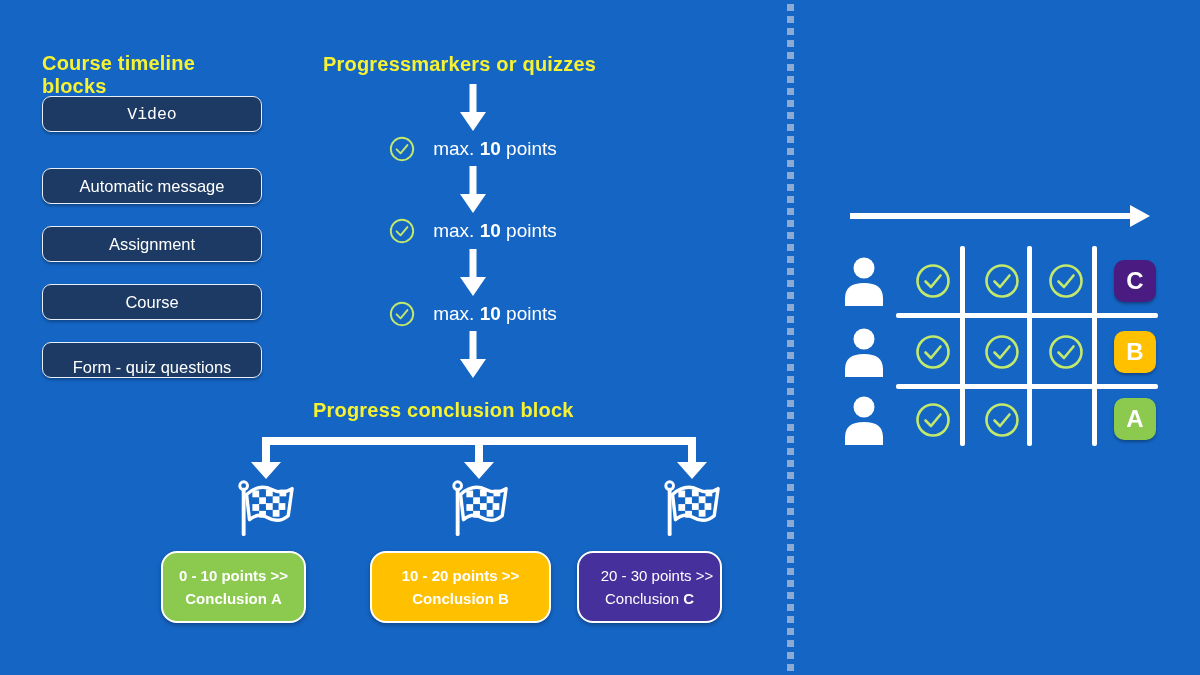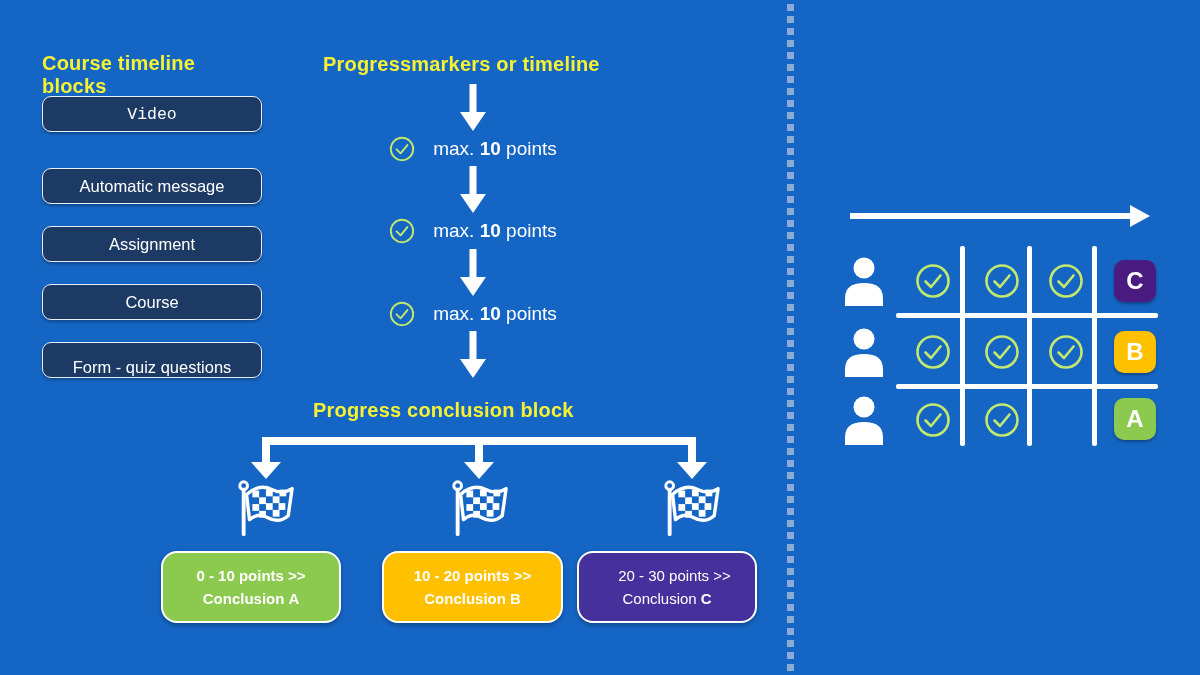--- a/index.html
+++ b/index.html
@@ -52,21 +52,21 @@
   
   .branch-bar{position:absolute;background:var(--body_white);}
   .tri-down{
     position:absolute;width:0;height:0;
     border-left:15px solid transparent;border-right:15px solid transparent;
     border-top:17px solid var(--body_white);
   }
 
   
   .conclusion-box{
-    position:absolute;top:551px;width:180px;height:72px;
+    position:absolute;top:551px;width:145px;height:72px;
     border:2px solid var(--body_white);
     border-radius:16px;
     color:var(--body_white);font-size:15px;font-weight:700;
     display:flex;flex-direction:column;align-items:center;justify-content:center;
     line-height:1.55;
     box-shadow:0 2px 4px rgba(0,0,0,.3);
     text-align:center;
   }
   .conclusion-box.c3 .line1{font-weight:400;margin-left:15px;}
   .conclusion-box.c3 .prefix{font-weight:400;}
@@ -114,21 +114,21 @@
   <div class="block" style="top:226px;">
     <span>Assignment</span>
   </div>
   <div class="block" style="top:284px;">
     <span>Course</span>
   </div>
   <div class="block" style="top:342px;align-items:flex-end;">
     <span>Form - quiz questions</span>
   </div>
 
-  <h2 class="sec-title abs" style="left:323px;top:53px;width:300px;">Progressmarkers or timeline</h2>
+  <h2 class="sec-title abs" style="left:323px;top:53px;width:300px;">Progressmarkers or quizzes</h2>
 
   <svg class="down-arrow abs" style="left:455px;top:84px;" width="36" height="48" viewBox="0 0 36 48">
     <rect x="14.5" y="0" width="7" height="30"></rect>
       <polygon points="5,28 31,28 18,47"></polygon>
   </svg>
 
   <div class="marker" style="top:135px;">
     <svg class="check-icon" width="26" height="26" viewBox="0 0 36 36">
       <circle cx="18" cy="18" r="15.5"></circle>
         <path d="M10.5 18.5 L16 24 L25.5 12.5"></path>
@@ -232,21 +232,21 @@
         <rect x="47" y="28" width="7" height="7"></rect>
       <rect x="27" y="36" width="7" height="7"></rect>
         <rect x="41" y="35" width="7" height="7"></rect>
     </g>
   </svg>
 
   <div class="conclusion-box c1" style="left: 161px; background: rgb(140, 201, 79);">
     <span class="line1 points">0 - 10 points &gt;&gt;</span>
     <span class="line2"><span class="prefix">Conclusion</span><b>A</b></span>
   </div>
-  <div class="conclusion-box c2" style="left: 370px; width: 181px; background: rgb(255, 192, 0); margin-left: 12px;">
+  <div class="conclusion-box c2" style="left: 370px; width: 181px; background: rgb(255, 192, 0);">
     <span class="line1 points">10 - 20 points &gt;&gt;</span>
     <span class="line2"><span class="prefix">Conclusion</span><b>B</b></span>
   </div>
   <div class="conclusion-box c3" style="left: 577px; background: rgb(70, 48, 155);">
     <span class="line1 points">20 - 30 points &gt;&gt;</span>
     <span class="line2"><span class="prefix">Conclusion</span><b>C</b></span>
   </div>
 
   <div class="divider"></div>
 

